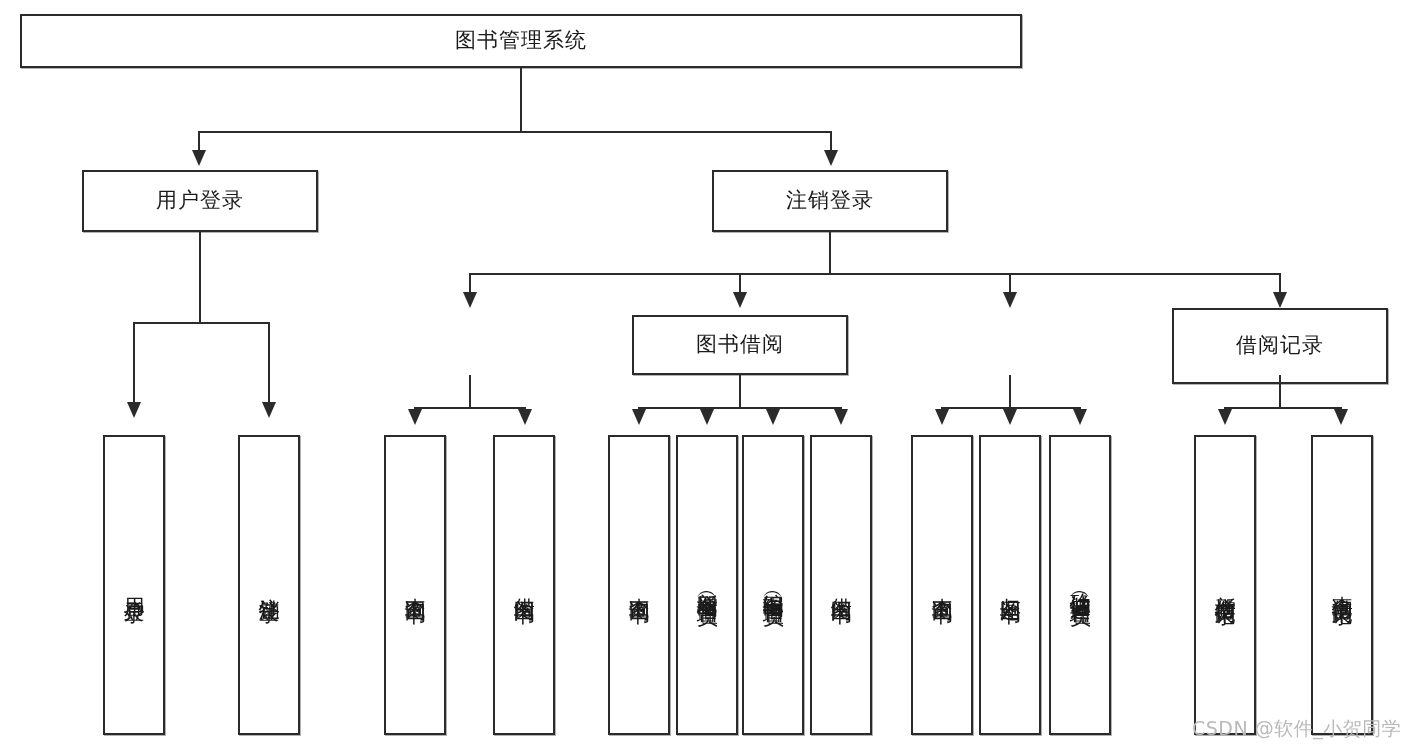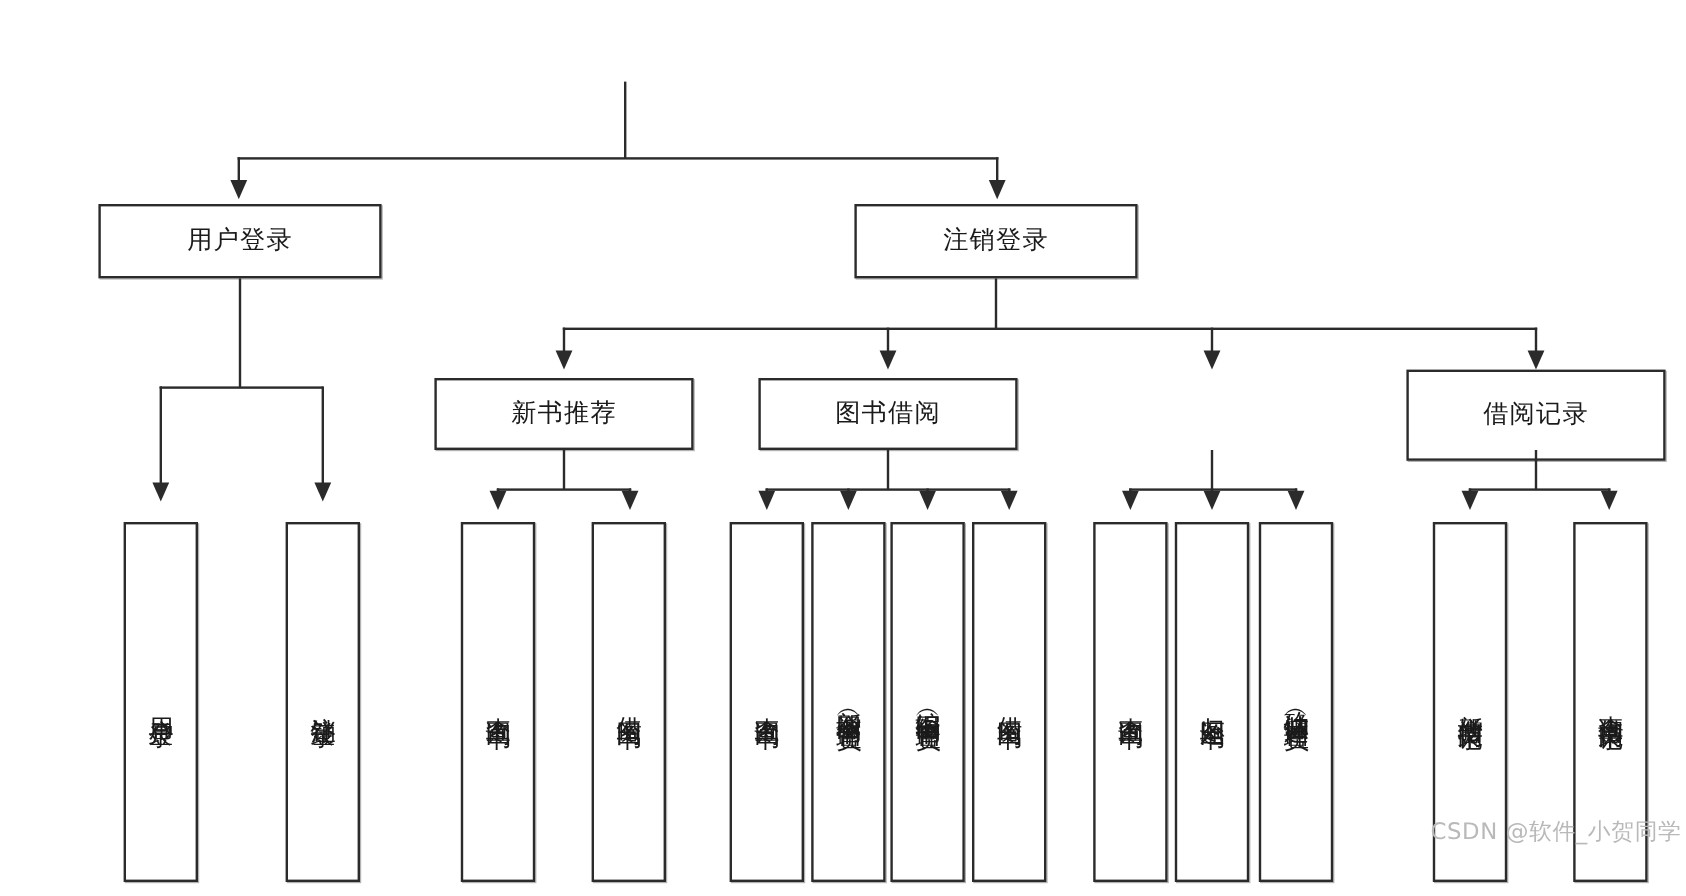--- a/index.html
+++ b/index.html
@@ -78,20 +78,23 @@
     white-space: nowrap;
     letter-spacing: 0.5px;
     pointer-events: none;
   }
 </style>
 </head>
 <body>
 
 <div id="diagram-root">
 
+  <div class="node horiz" style="left:20px; top:14px; width:1002px; height:54px;">
+    <span>图书管理系统</span>
+  </div>
 
   <div class="vline" style="left:520px; top:68px; width:2px; height:64px;"></div>
 
   <div class="hline" style="left:198px; top:131px; width:634px; height:2px;"></div>
 
   <div class="vline" style="left:198px; top:131px; width:2px; height:24px;"></div>
   <div class="arrow" style="left:192px; top:150px;"></div>
   <div class="vline" style="left:830px; top:131px; width:2px; height:24px;"></div>
   <div class="arrow" style="left:824px; top:150px;"></div>
 
@@ -114,23 +117,20 @@
   <div class="hline" style="left:469px; top:273px; width:812px; height:2px;"></div>
   <div class="vline" style="left:469px; top:273px; width:2px; height:24px;"></div>
   <div class="arrow" style="left:463px; top:292px;"></div>
   <div class="vline" style="left:739px; top:273px; width:2px; height:24px;"></div>
   <div class="arrow" style="left:733px; top:292px;"></div>
   <div class="vline" style="left:1009px; top:273px; width:2px; height:24px;"></div>
   <div class="arrow" style="left:1003px; top:292px;"></div>
   <div class="vline" style="left:1279px; top:273px; width:2px; height:24px;"></div>
   <div class="arrow" style="left:1273px; top:292px;"></div>
 
-  <div class="node horiz" style="left:362px; top:315px; width:216px; height:60px;">
-    <span>新书推荐</span>
-  </div>
   <div class="node horiz" style="left:632px; top:315px; width:216px; height:60px;">
     <span>图书借阅</span>
   </div>
   <div class="node horiz" style="left:1172px; top:308px; width:216px; height:76px;">
     <span>借阅记录</span>
   </div>
 
   <div class="vline" style="left:469px; top:375px; width:2px; height:33px;"></div>
   <div class="hline" style="left:414px; top:407px; width:112px; height:2px;"></div>
   <div class="vline" style="left:414px; top:407px; width:2px; height:6px;"></div>
@@ -202,15 +202,15 @@
     <span class="vtext">确认归还（管理员）</span>
   </div>
 
   <div class="node vert" style="left:1194px; top:435px; width:62px; height:300px;">
     <span class="vtext">新增借阅记录</span>
   </div>
   <div class="node vert" style="left:1311px; top:435px; width:62px; height:300px;">
     <span class="vtext">查询借阅记录</span>
   </div>
 
-  <div id="watermark" style="left:1192px; top:680px;">CSDN @软件_小贺同学</div>
+  <div id="watermark" style="left:1192px; top:716px;">CSDN @软件_小贺同学</div>
 
 </div>
 
 </body></html>

